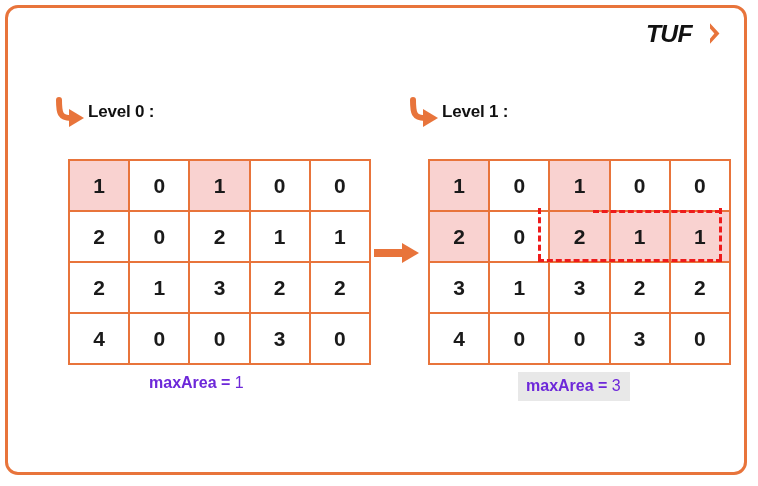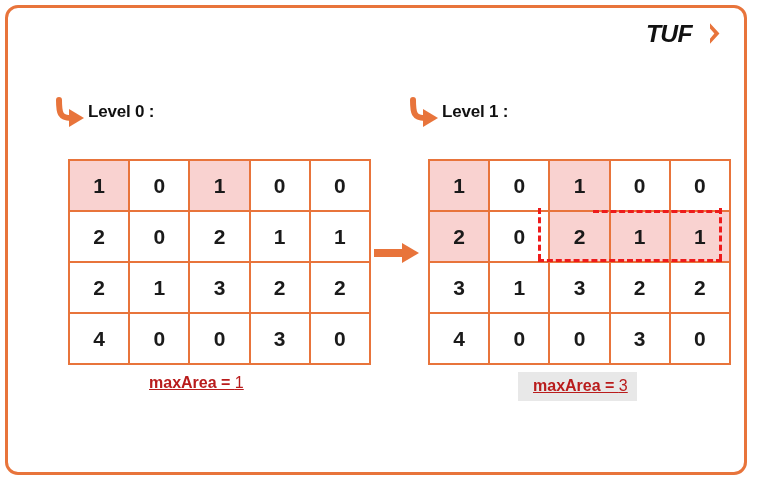--- a/index.html
+++ b/index.html
@@ -111,32 +111,31 @@
   #dash-left  { left: 530px; top: 200px;  height: 52px; }
   
   #dash-right { left: 711px; top: 200px;  height: 52px; }
   
   #dash-bot   { left: 530px; top: 251px;  width: 184px; }
 
   
   .caption {
     position: absolute;
     font-size: 16px;
-    color: #b91c1c;
+    color: #6d28d9;
     white-space: nowrap;
-    text-decoration: underline;
   }
   .caption .key { font-weight: bold; }
   .caption .val { font-weight: normal; }
   #caption-left  { left: 141px; top: 366px; }
   #caption-right {
     left: 510px;
     top: 364px;
     background: #e8e8e8;
-    padding: 5px 9px 6px 15px;
+    padding: 5px 9px 6px 8px;
   }
 </style>
 </head>
 <body>
 
 <div id="card">
 
   <div id="logo">
     <svg viewBox="0 0 110 40" width="80" height="34" aria-hidden="true">
       <text x="0" y="30" font-family="'Liberation Sans', sans-serif" font-size="34" font-weight="bold" font-style="italic" fill="#111111" letter-spacing="-1">TUF</text>

